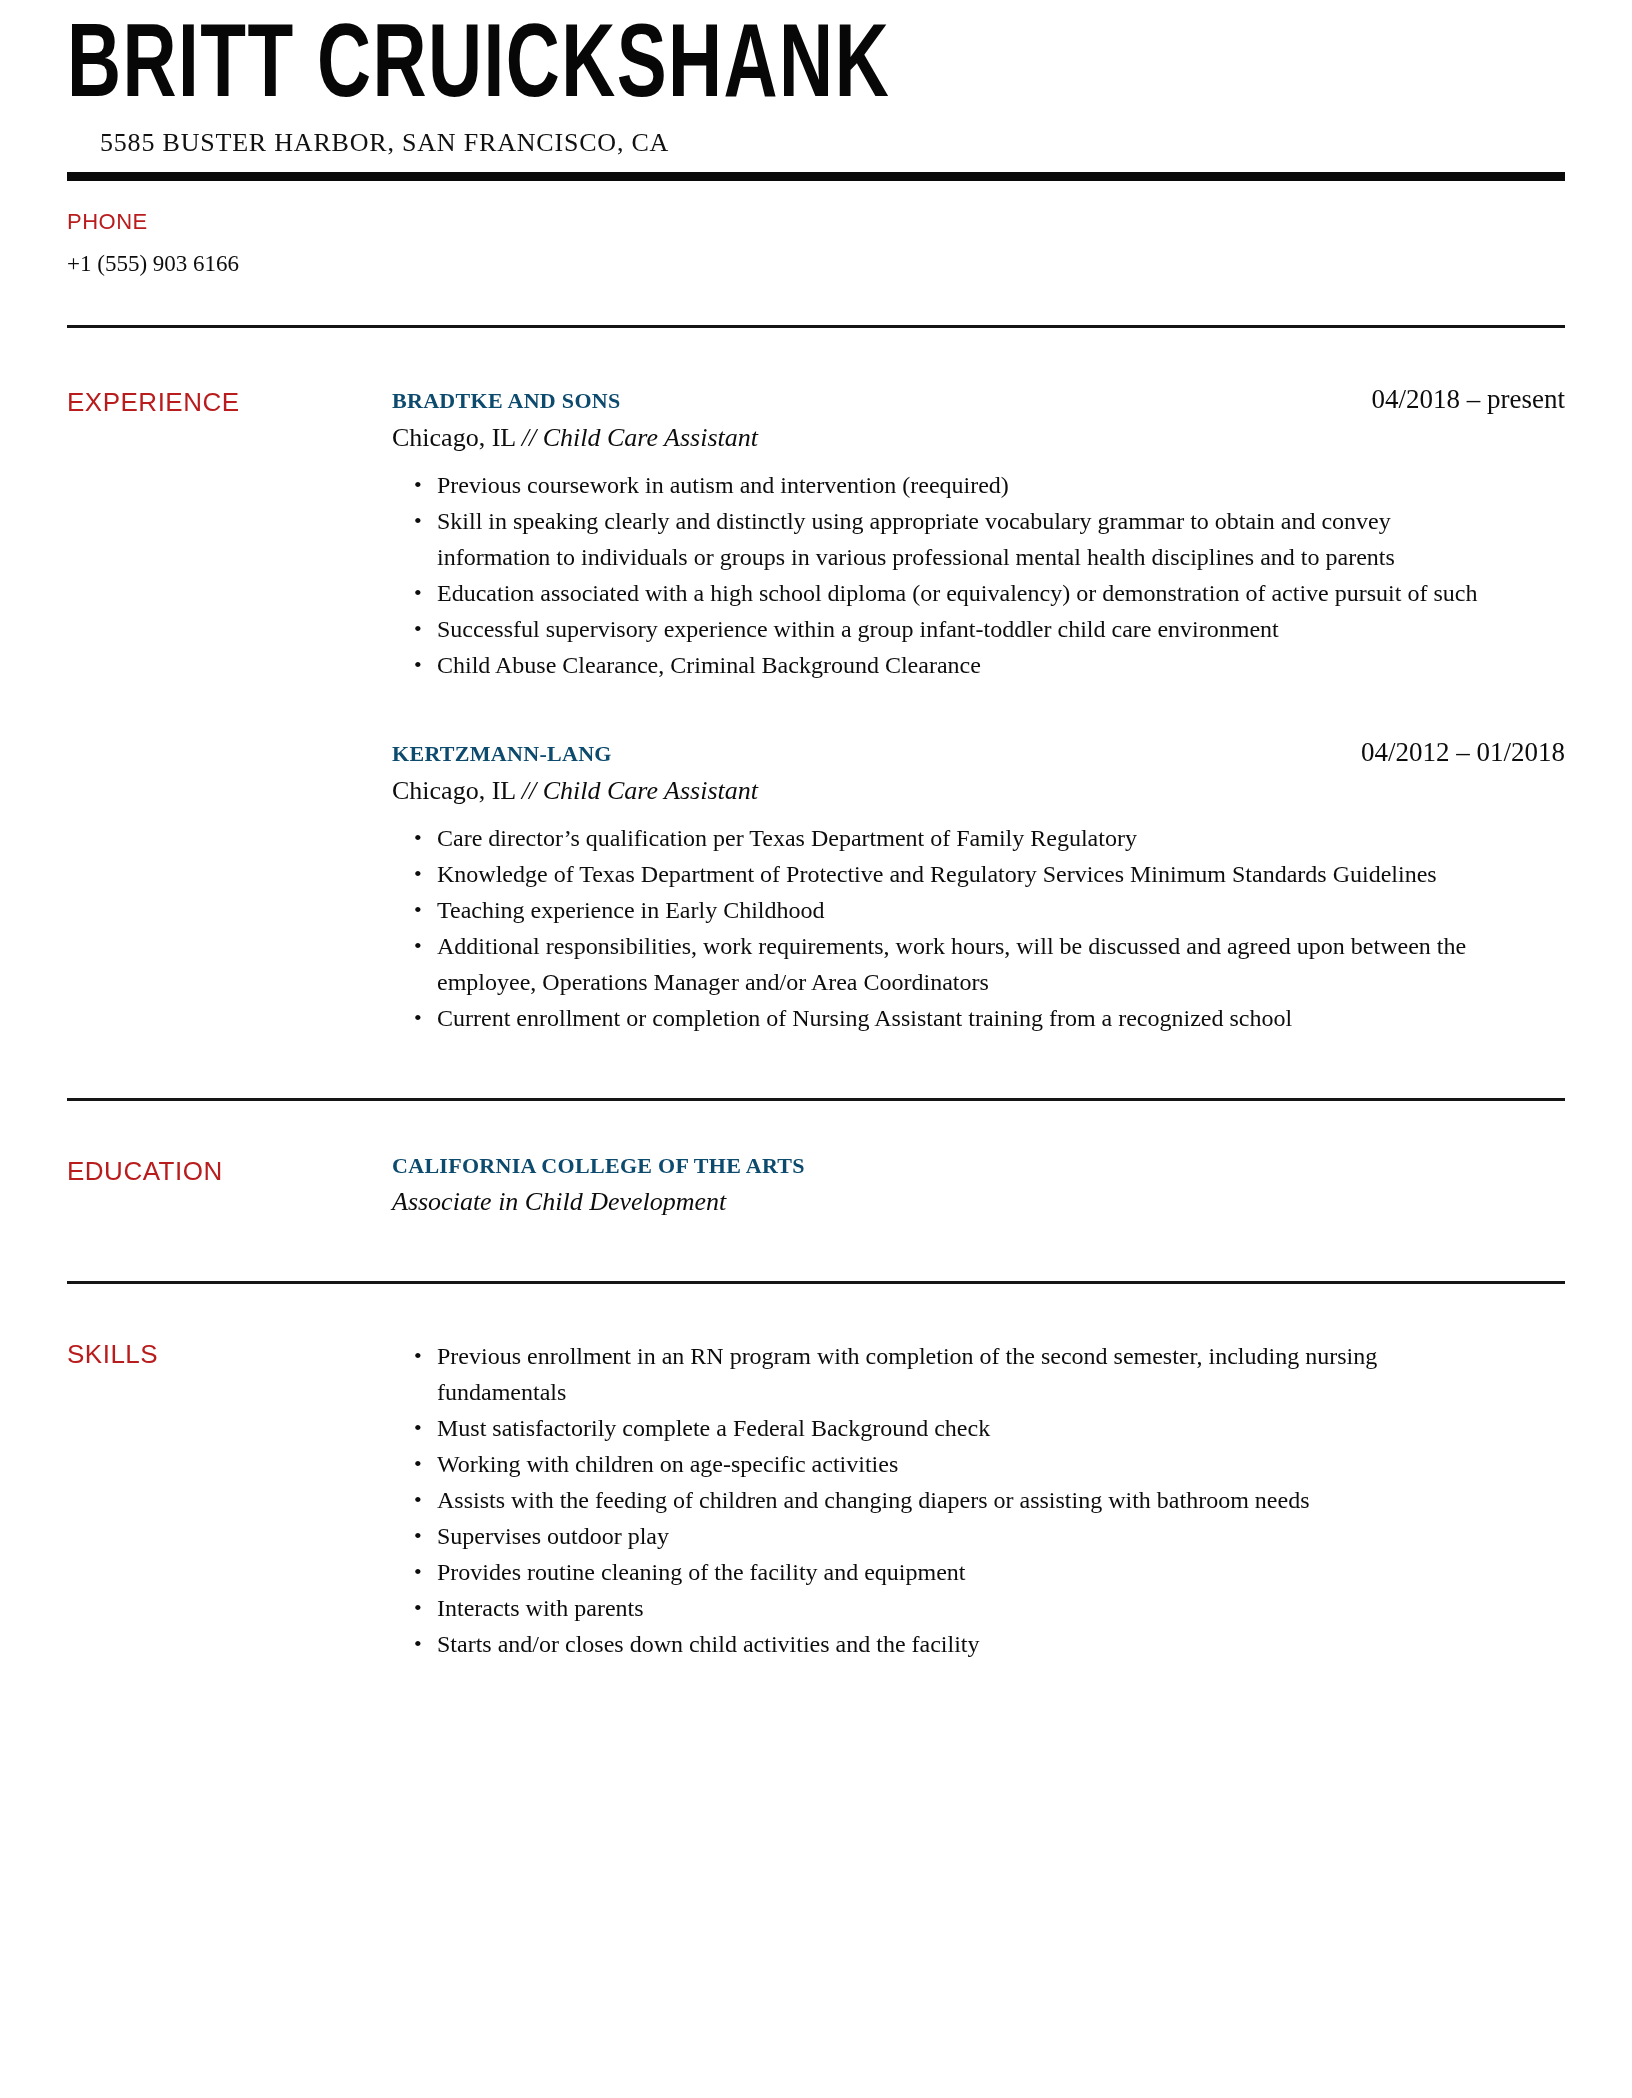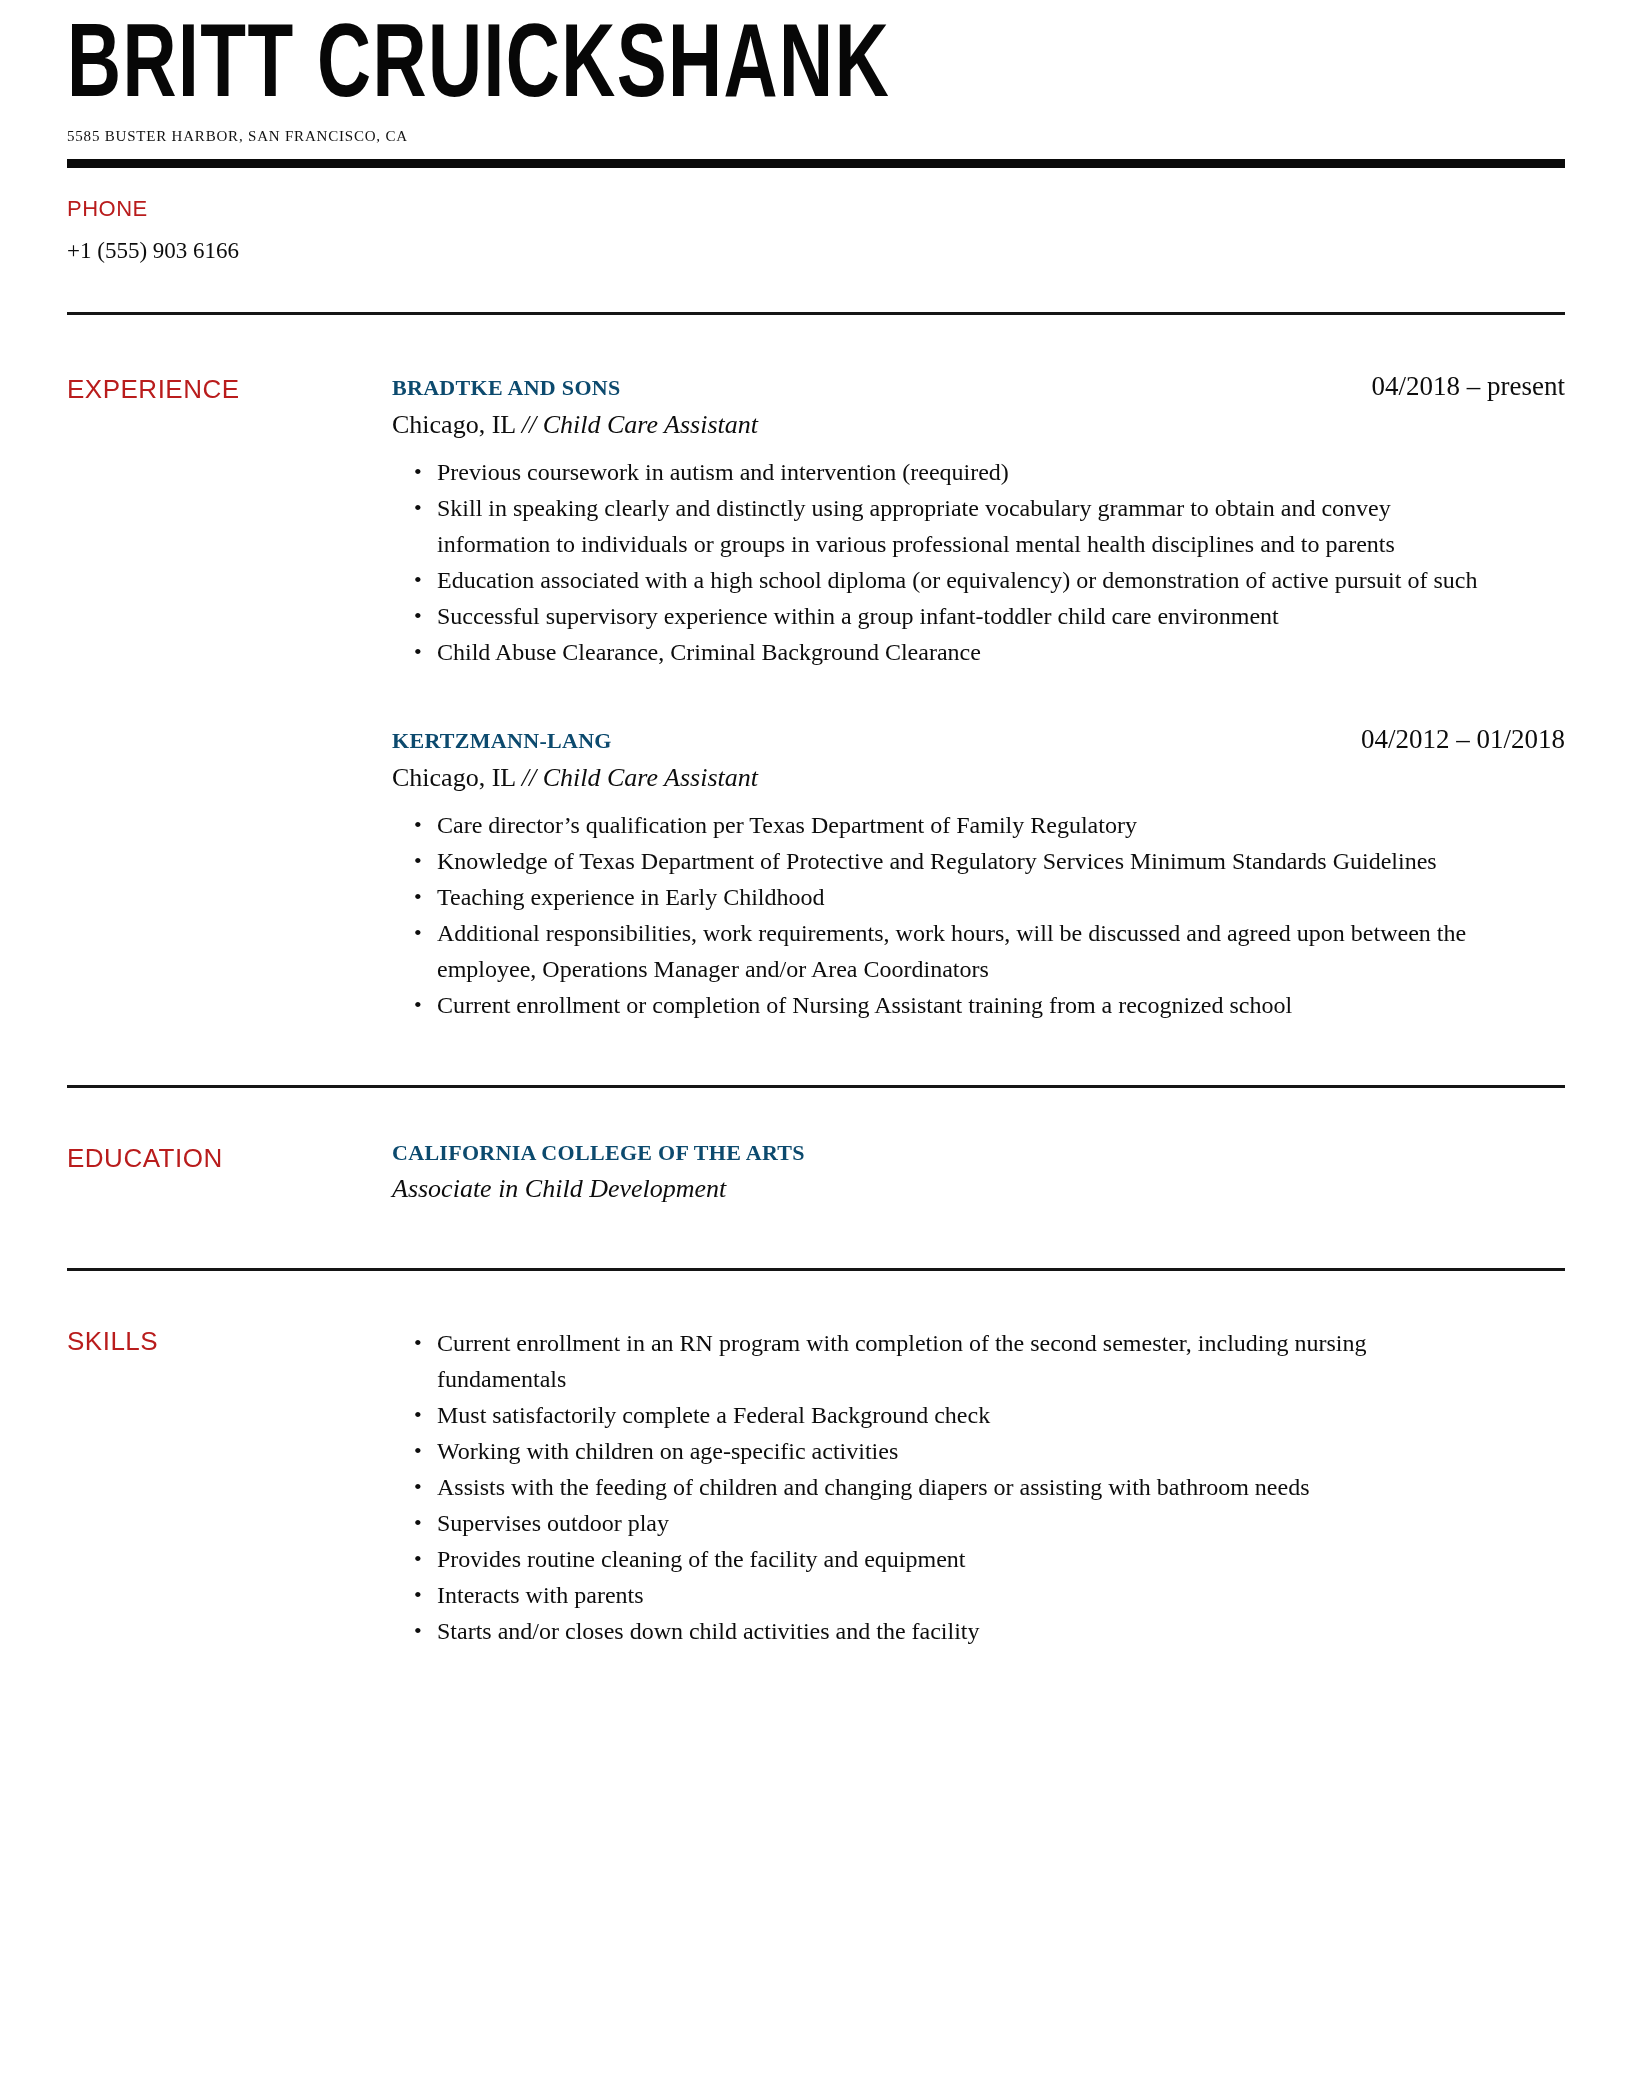--- a/index.html
+++ b/index.html
@@ -22,23 +22,24 @@
     font-size:104px;
     line-height:1.0;
     letter-spacing:2px;
     color:#070707;
     transform:scaleX(0.72);
     transform-origin:0 50%;
     white-space:nowrap;
   }
   .address {
     margin-top:16px;
-    font-size:15px;
+    font-size:26px;
     letter-spacing:0.8px;
     color:#111;
+    margin-left:33px;
   }
   .rule-thick { margin-top:14px; height:9px; background:#0a0a0a; }
   .contact { margin-top:28px; }
   .contact-label {
     font-family:"Liberation Sans", sans-serif;
     font-size:22px;
     letter-spacing:0.5px;
     color:#b91c1c;
   }
   .contact-value { margin-top:16px; font-size:23px; }
@@ -163,21 +164,21 @@
       <div class="degree">Associate in Child Development</div>
     </div>
   </section>
 
   <div class="rule-thin rule-3"></div>
 
   <section class="sec sec-sk">
     <div class="sec-label">SKILLS</div>
     <div class="sec-content">
       <ul class="bullets">
-        <li>Current enrollment in an RN program with completion of the second semester, including nursing fundamentals</li>
+        <li>Previous enrollment in an RN program with completion of the second semester, including nursing fundamentals</li>
         <li>Must satisfactorily complete a Federal Background check</li>
         <li>Working with children on age-specific activities</li>
         <li>Assists with the feeding of children and changing diapers or assisting with bathroom needs</li>
         <li>Supervises outdoor play</li>
         <li>Provides routine cleaning of the facility and equipment</li>
         <li>Interacts with parents</li>
         <li>Starts and/or closes down child activities and the facility</li>
       </ul>
     </div>
   </section>

